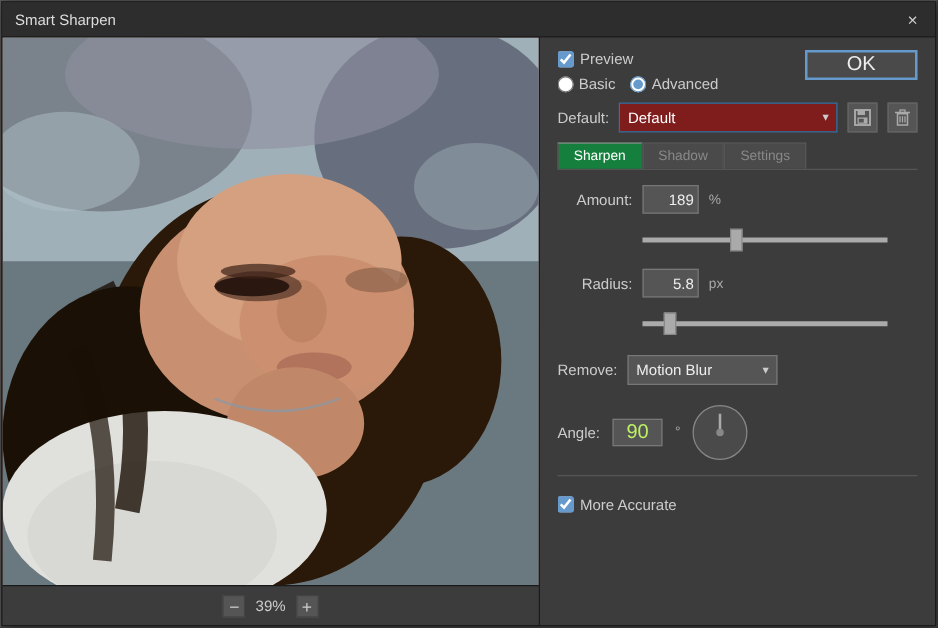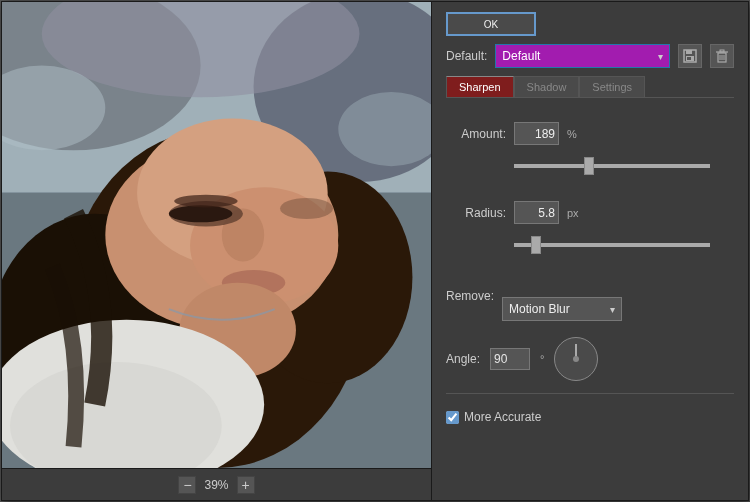--- a/index.html
+++ b/index.html
@@ -106,21 +106,21 @@
       flex-direction: column;
       gap: 8px;
       background: #3c3c3c;
     }
     .btn {
       width: 90px;
       height: 24px;
       background: #555;
       border: 1px solid #888;
       color: #eee;
-      font-size: 10px;
+      font-size: 16px;
       cursor: pointer;
       display: flex;
       align-items: center;
       justify-content: center;
     }
     .btn-ok {
       border: 2px solid #6699cc;
       background: #4a4a4a;
     }
     .checkbox-row {
@@ -146,21 +146,21 @@
     }
     .settings-row {
       display: flex;
       align-items: center;
       gap: 8px;
       color: #ccc;
     }
     .settings-dropdown {
       flex: 1;
       height: 24px;
-      background: #a21caf;
+      background: #7f1d1d;
       border: 1px solid #2277aa;
       color: #fff;
       font-size: 12px;
       padding: 0 6px;
       display: flex;
       align-items: center;
       justify-content: space-between;
       cursor: pointer;
     }
     .settings-icon-btn {
@@ -182,33 +182,33 @@
     .tab {
       padding: 4px 12px;
       background: #4a4a4a;
       border: 1px solid #555;
       border-bottom: none;
       color: #ccc;
       cursor: pointer;
       font-size: 11px;
     }
     .tab-active {
-      background: #7f1d1d;
+      background: #15803d;
       color: #fff;
       border-top: 1px solid #888;
     }
     .tab-inactive {
       color: #888;
     }
     .param-row {
       display: flex;
       align-items: center;
       gap: 8px;
       color: #ccc;
-      margin-top: 16px;
+      margin-top: 4px;
     }
     .param-label {
       width: 60px;
       text-align: right;
       color: #ccc;
     }
     .param-value-box {
       width: 45px;
       height: 23px;
       background: #555;
@@ -261,37 +261,36 @@
       border: 1px solid #777;
       color: #eee;
       font-size: 12px;
       padding: 0 6px;
       display: flex;
       align-items: center;
       justify-content: space-between;
       gap: 10px;
       cursor: pointer;
       min-width: 120px;
-      margin-top: 27px;
     }
     .angle-row {
       display: flex;
       align-items: center;
       gap: 10px;
       color: #ccc;
       margin-top: 8px;
     }
     .angle-input {
       width: 40px;
       height: 22px;
       background: #555;
       border: 1px solid #777;
-      color: #e5e5e5;
-      font-size: 12px;
-      text-align: left;
+      color: #bef264;
+      font-size: 16px;
+      text-align: center;
       padding: 0 3px;
     }
     .angle-dial {
       width: 44px;
       height: 44px;
       border-radius: 50%;
       background: #4a4a4a;
       border: 1px solid #888;
       display: flex;
       align-items: center;
@@ -340,31 +339,35 @@
       flex-direction: column;
       align-items: center;
       gap: 5px;
     }
     .select-arrow {
       font-size: 10px;
       color: #ccc;
     }
     .more-accurate-row {
       display: flex;
-      align-items: flex-end;
+      align-items: flex-start;
       gap: 5px;
       color: #ccc;
       margin-top: 4px;
     }
   </style>
 </head>
 <body>
 
 <div class="dialog">
 
+  <div class="title-bar">
+    <span class="title-bar-text">Smart Sharpen</span>
+    <button class="close-btn">×</button>
+  </div>
 
   <div class="dialog-body">
 
     <div class="preview-panel">
       <div class="preview-image">
         <svg class="portrait-overlay" viewBox="0 0 430 440" preserveAspectRatio="xMidYMid slice">
 
           <rect width="430" height="440" fill="#8090a0"></rect>
 
           <rect y="0" width="430" height="180" fill="#a0b0b8"></rect>
@@ -412,20 +415,38 @@
       <div class="preview-footer">
         <div class="zoom-btn">−</div>
         <span class="zoom-level">39%</span>
         <div class="zoom-btn">+</div>
       </div>
     </div>
 
     <div class="controls-panel">
 
       <div class="top-controls">
+        <div class="top-left-controls">
+
+          <div class="checkbox-row">
+            <input type="checkbox" id="preview-cb" checked="" style="">
+            <label for="preview-cb">Preview</label>
+          </div>
+
+          <div class="radio-group">
+            <div class="radio-item">
+              <input type="radio" name="mode" id="basic-radio" style="">
+              <label for="basic-radio">Basic</label>
+            </div>
+            <div class="radio-item">
+              <input type="radio" name="mode" id="advanced-radio" checked="" style="">
+              <label for="advanced-radio">Advanced</label>
+            </div>
+          </div>
+        </div>
 
         <div class="top-right-controls">
           <button class="btn btn-ok">OK</button>
         </div>
       </div>
 
       <div class="settings-row">
         <span>Default:</span>
         <div class="settings-dropdown">
           <span>Default</span>

